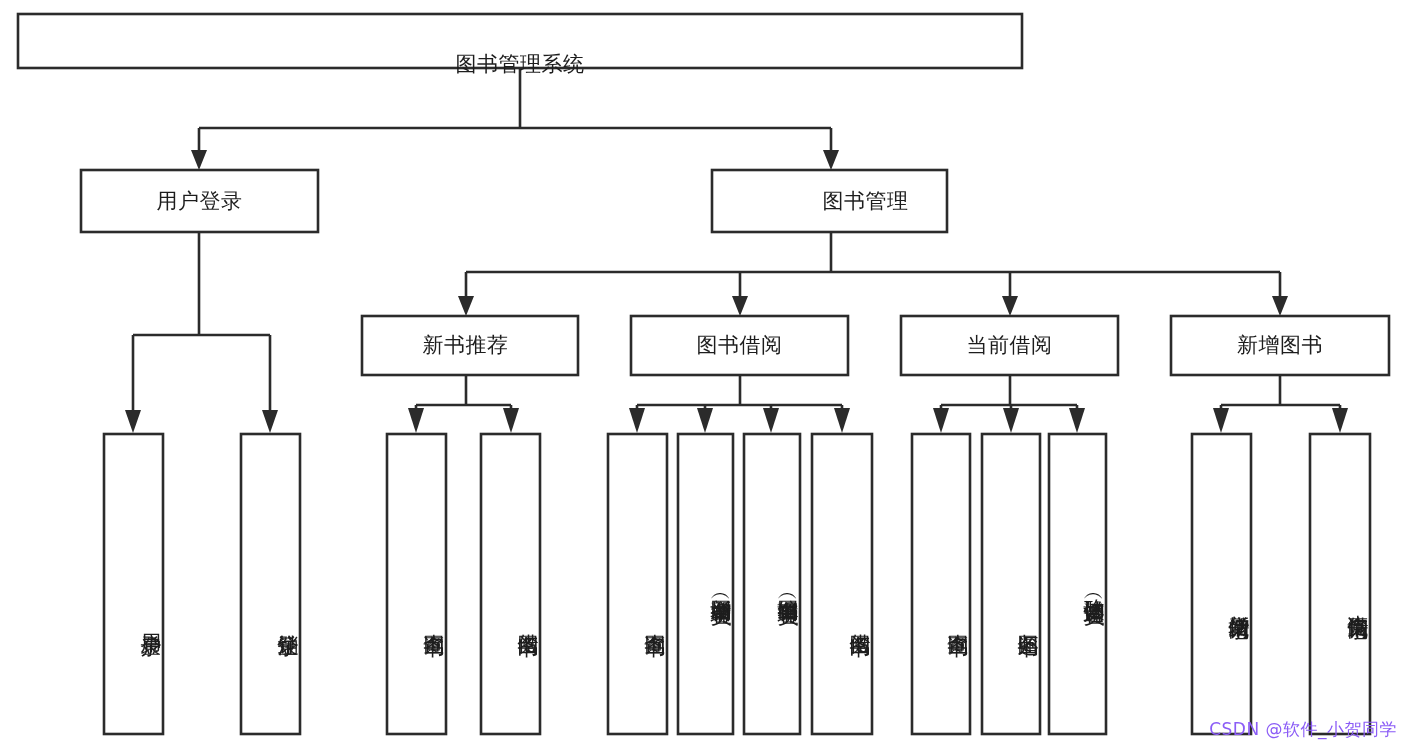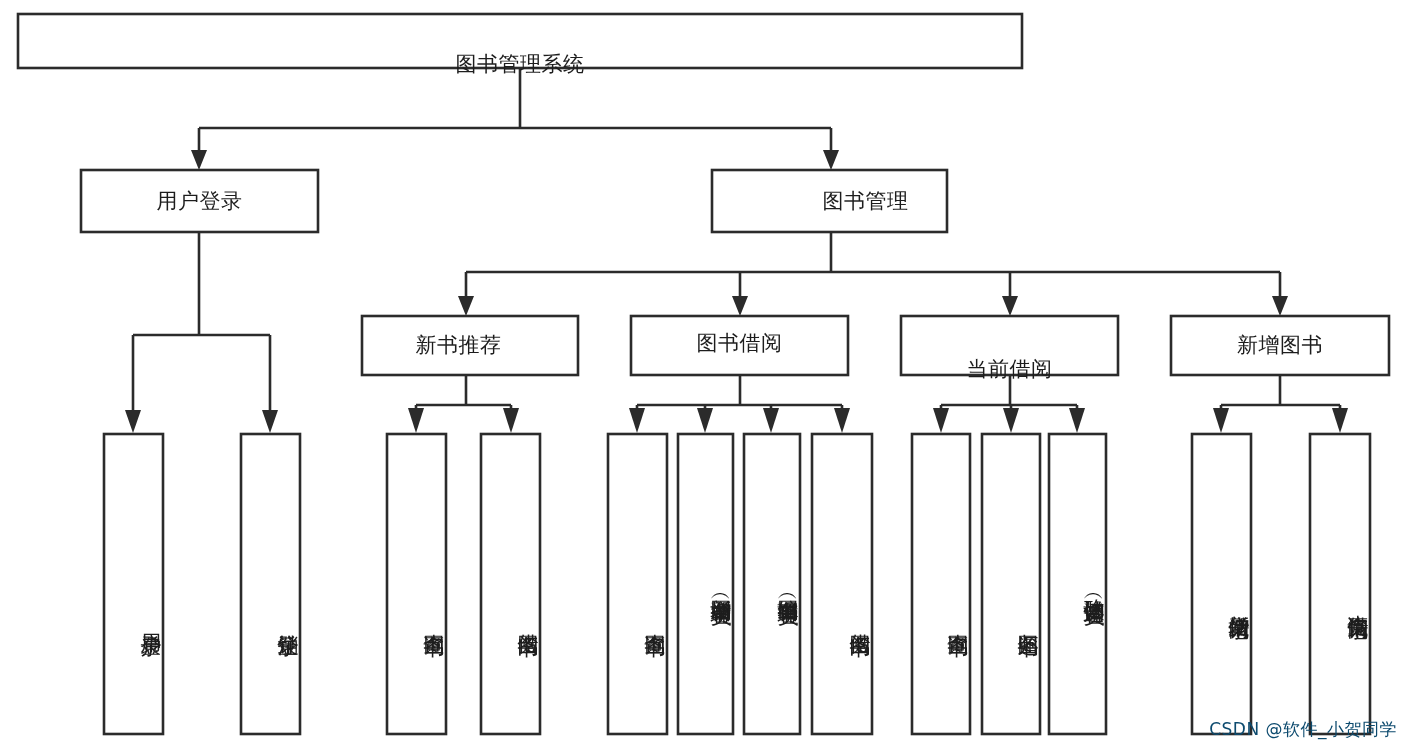--- a/index.html
+++ b/index.html
@@ -66,21 +66,21 @@
     text-orientation: upright;
     pointer-events: none;
   }
   .node-label-v > span {
     display: block;
   }
   .watermark {
     position: absolute;
     right: 8px;
     bottom: 6px;
-    color: #0c4a6e;
+    color: #8b5cf6;
     font-size: 17px;
     letter-spacing: 0.5px;
     white-space: nowrap;
     pointer-events: none;
   }
 </style>
 </head>
 <body>
 
 <div id="diagram-root">
@@ -179,23 +179,23 @@
       <rect class="node-box" x="1192" y="434" width="59" height="300"></rect>
       <rect class="node-box" x="1310" y="434" width="60" height="300"></rect>
     </g>
   </svg>
 
   <div class="node-label-h" style="left:18px; top:14px; width:1004px; height:62px;margin-top:19px;">图书管理系统</div>
 
   <div class="node-label-h" style="left:81px; top:170px; width:237px; height:62px;">用户登录</div>
   <div class="node-label-h" style="left:712px; top:170px; width:235px; height:62px;padding-left:36px;">图书管理</div>
 
-  <div class="node-label-h" style="left:362px; top:316px; width:193px; height:59px;">新书推荐</div>
-  <div class="node-label-h" style="left:631px; top:316px; width:217px; height:59px;font-family:Liberation Mono, monospace;">图书借阅</div>
-  <div class="node-label-h" style="left:901px; top:316px; width:217px; height:59px;margin-top:24px;">当前借阅</div>
+  <div class="node-label-h" style="left:362px; top:316px; width:193px; height:59px;padding-left:7px;">新书推荐</div>
+  <div class="node-label-h" style="left:631px; top:316px; width:217px; height:59px;">图书借阅</div>
+  <div class="node-label-h" style="left:901px; top:316px; width:217px; height:59px;">当前借阅</div>
   <div class="node-label-h" style="left:1171px; top:316px; width:218px; height:59px;">新增图书</div>
 
   <div class="node-label-v" style="left:104px; top:514px; width:59px; height:210px;">
     <span>用户登录</span>
   </div>
   <div class="node-label-v" style="left:241px; top:514px; width:59px; height:210px;">
     <span>注销登录</span>
   </div>
 
   <div class="node-label-v" style="left:387px; top:514px; width:59px; height:210px;">

